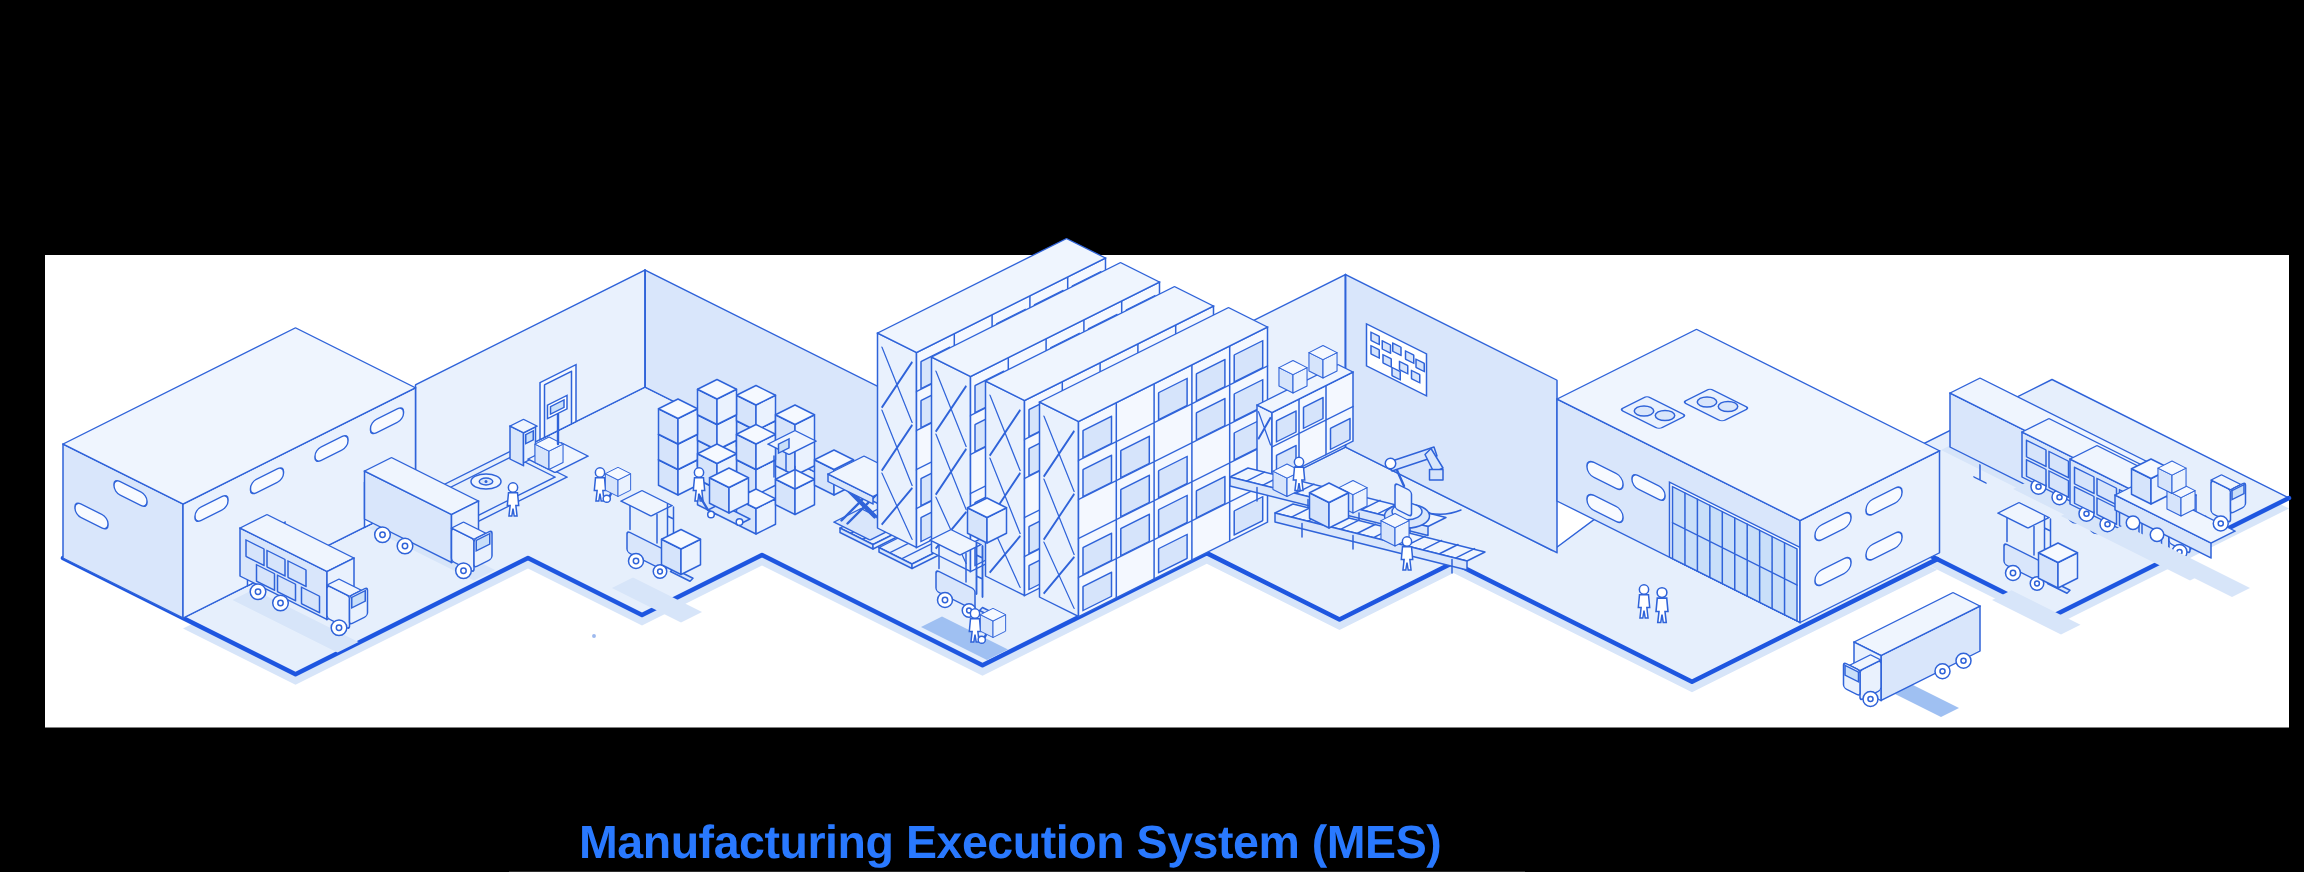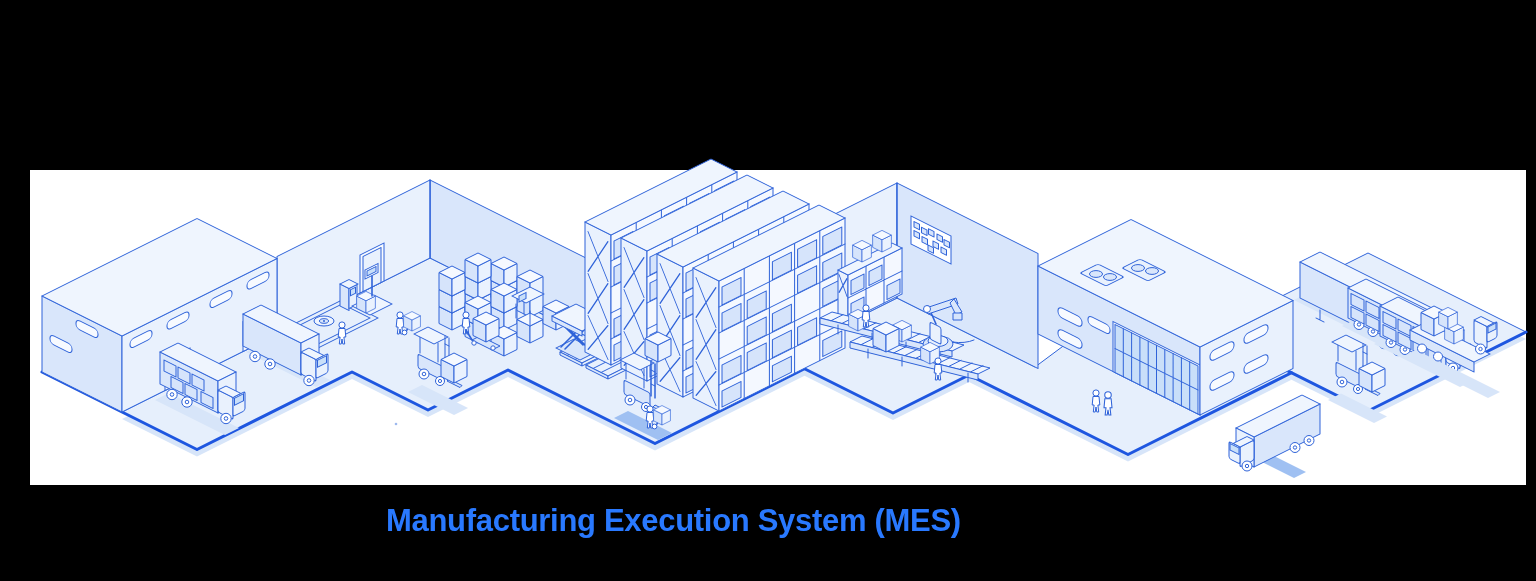--- a/index.html
+++ b/index.html
@@ -1,19 +1,19 @@
 <!DOCTYPE html>
 <html><head>
 <meta charset="utf-8">
 <style>
   html,body{margin:0;padding:0;background:#000;}
   .page{position:relative;width:1536px;height:581px;background:#000;overflow:hidden;
         font-family:"Liberation Sans",sans-serif;}
   .stage{position:absolute;left:0;top:0;width:1536px;height:581px;}
-  .title{position:absolute;left:386px;top:503px;font-size:31px;font-weight:bold;
+  .title{position:absolute;left:386px;top:544px;font-size:31px;font-weight:bold;
          letter-spacing:-0.3px;color:#2979FF;white-space:nowrap;}
   
   .ln{stroke:#2F63D9;stroke-width:1;fill:none;stroke-linejoin:round;stroke-linecap:round}
   .ln2{stroke:#2F63D9;stroke-width:1.6;fill:none;stroke-linecap:round}
   .thick{stroke:#1E56E0;stroke-width:3;fill:none;stroke-linejoin:round;stroke-linecap:round}
   .floor{fill:#E6EFFC;stroke:#2F63D9;stroke-width:1;stroke-linejoin:round}
   .sh{fill:#D7E5F9;stroke:none}
   .shd{fill:#9FC0F2;stroke:none}
   .fL{fill:#D9E6FB;stroke:#2F63D9;stroke-width:1;stroke-linejoin:round}
   .fR{fill:#E9F1FD;stroke:#2F63D9;stroke-width:1;stroke-linejoin:round}

